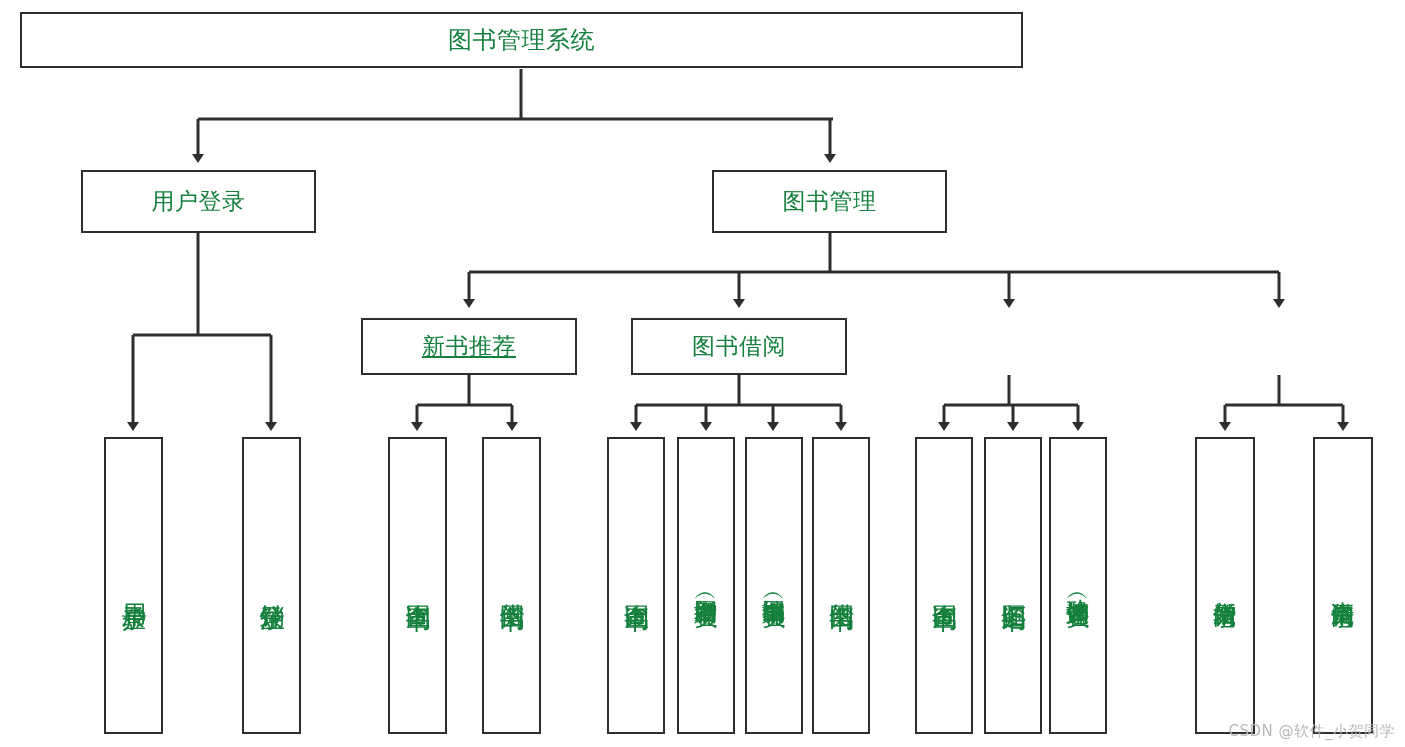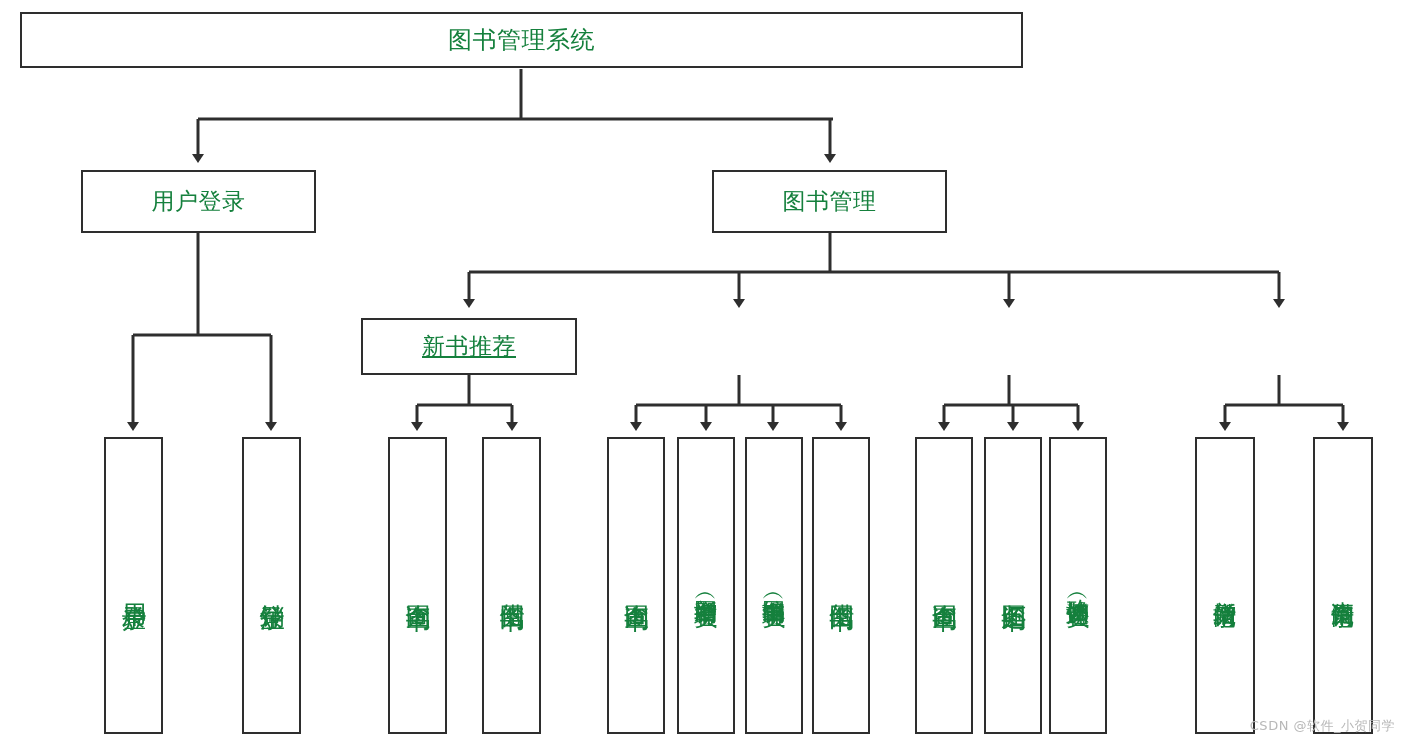--- a/index.html
+++ b/index.html
@@ -63,22 +63,22 @@
     line-height: 1.06;
     letter-spacing: 1px;
     white-space: nowrap;
   }
   .node.vert.narrow .label {
     font-size: 23px;
   }
   #watermark {
     position: absolute;
     right: 10px;
-    bottom: 12px;
-    font-size: 13px;
+    bottom: 6px;
+    font-size: 15px;
     color: #b8b8b8;
     letter-spacing: 0.5px;
     white-space: nowrap;
     user-select: none;
   }
 </style>
 </head>
 <body>
 
 <div id="canvas">
@@ -141,20 +141,23 @@
   <div class="node horiz" style="left:81px; top:170px; width:235px; height:63px;">
     <span class="label">用户登录</span>
   </div>
   <div class="node horiz" style="left:712px; top:170px; width:235px; height:63px;">
     <span class="label">图书管理</span>
   </div>
 
   <div class="node horiz" style="left:361px; top:318px; width:216px; height:57px;text-decoration:underline;">
     <span class="label">新书推荐</span>
   </div>
+  <div class="node horiz" style="left:631px; top:318px; width:216px; height:57px;">
+    <span class="label">图书借阅</span>
+  </div>
 
   <div class="node vert" style="left:104px; top:437px; width:59px; height:297px;">
     <span class="label">用户登录</span>
   </div>
   <div class="node vert" style="left:242px; top:437px; width:59px; height:297px;">
     <span class="label">注销登录</span>
   </div>
 
   <div class="node vert" style="left:388px; top:437px; width:59px; height:297px;">
     <span class="label">查询图书</span>

